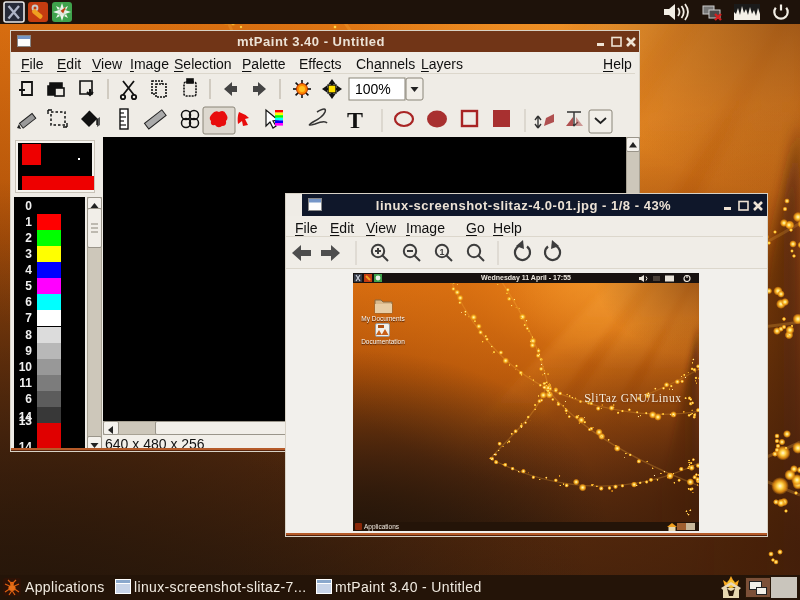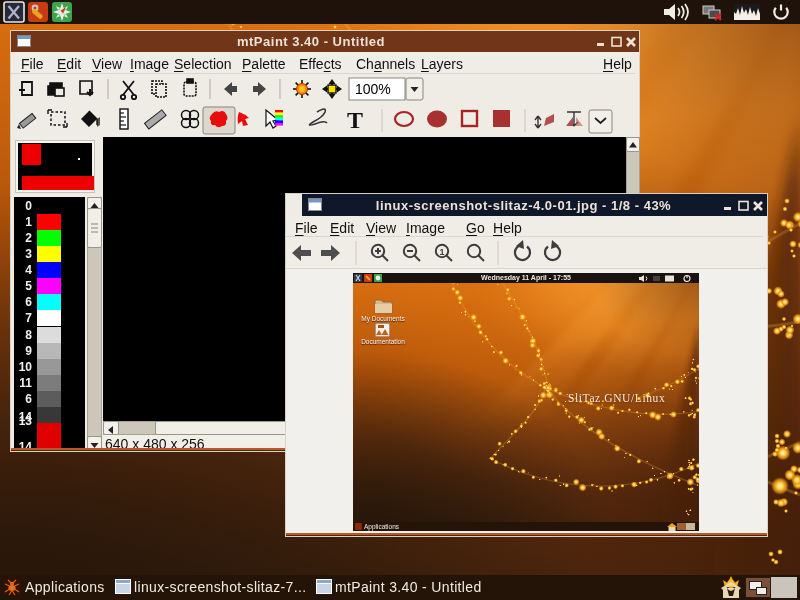--- a/index.html
+++ b/index.html
@@ -761,21 +761,21 @@
       <path d="M1 2 h6 l2 2 h9 v11 h-17 z" fill="#d9b98c" stroke="#8a6a40"></path>
       <path d="M1 6 h17 v9 h-17 z" fill="#e8cda4"></path>
     </svg>
     <div class="abs" style="left:-5px;top:42px;width:70px;text-align:center;color:#fdf9f2;font-size:6.5px;text-shadow:0 1px 1px rgba(40,10,0,.9);">My Documents</div>
     <svg class="abs" style="left:22px;top:50px" width="15" height="14" viewBox="0 0 15 14">
       <rect x="0.5" y="0.5" width="14" height="13" rx="1.5" fill="#f2efe8" stroke="#999"></rect>
       <rect x="3" y="2" width="6" height="3" fill="#b05010"></rect>
       <path d="M4 7 l3 5 h-6 z M10 6 l3.5 6 h-7 z" fill="#c86018"></path>
     </svg>
     <div class="abs" style="left:-8px;top:65px;width:76px;text-align:center;color:#fdf9f2;font-size:6.5px;text-shadow:0 1px 1px rgba(40,10,0,.9);">Documentation</div>
-    <div class="abs" style="left:215px;top:119px;width:130px;color:#f5ecdc;font-size:11.5px;font-family:'Liberation Serif',serif;letter-spacing:.6px;text-shadow:0 1px 2px #703008;">SliTaz GNU/Linux</div>
+    <div class="abs" style="left:215px;top:119px;width:130px;text-align:center;color:#f5ecdc;font-size:11.5px;font-family:'Liberation Serif',serif;letter-spacing:.6px;text-shadow:0 1px 2px #703008;">SliTaz GNU/Linux</div>
     <div class="abs" style="left:0;top:249px;width:346px;height:9px;background:#241408;">
       <div class="abs" style="left:2px;top:1px;width:7px;height:7px;background:#8a2808;border-radius:1px;"></div>
       <div class="abs" style="left:11px;top:1px;color:#efe9e0;font-size:6.5px;">Applications</div>
       <svg class="abs" style="right:22px;top:0.5px" width="10" height="8" viewBox="0 0 10 8">
         <polygon points="5,0 10,4 0,4" fill="#f0a020"></polygon>
             <rect x="1.5" y="4" width="7" height="4" fill="#e8d8b0"></rect>
       </svg>
       <div class="abs" style="right:13px;top:1px;width:9px;height:7px;background:#a06030;"></div>
       <div class="abs" style="right:4px;top:1px;width:9px;height:7px;background:#c8b89a;"></div>
     </div>

